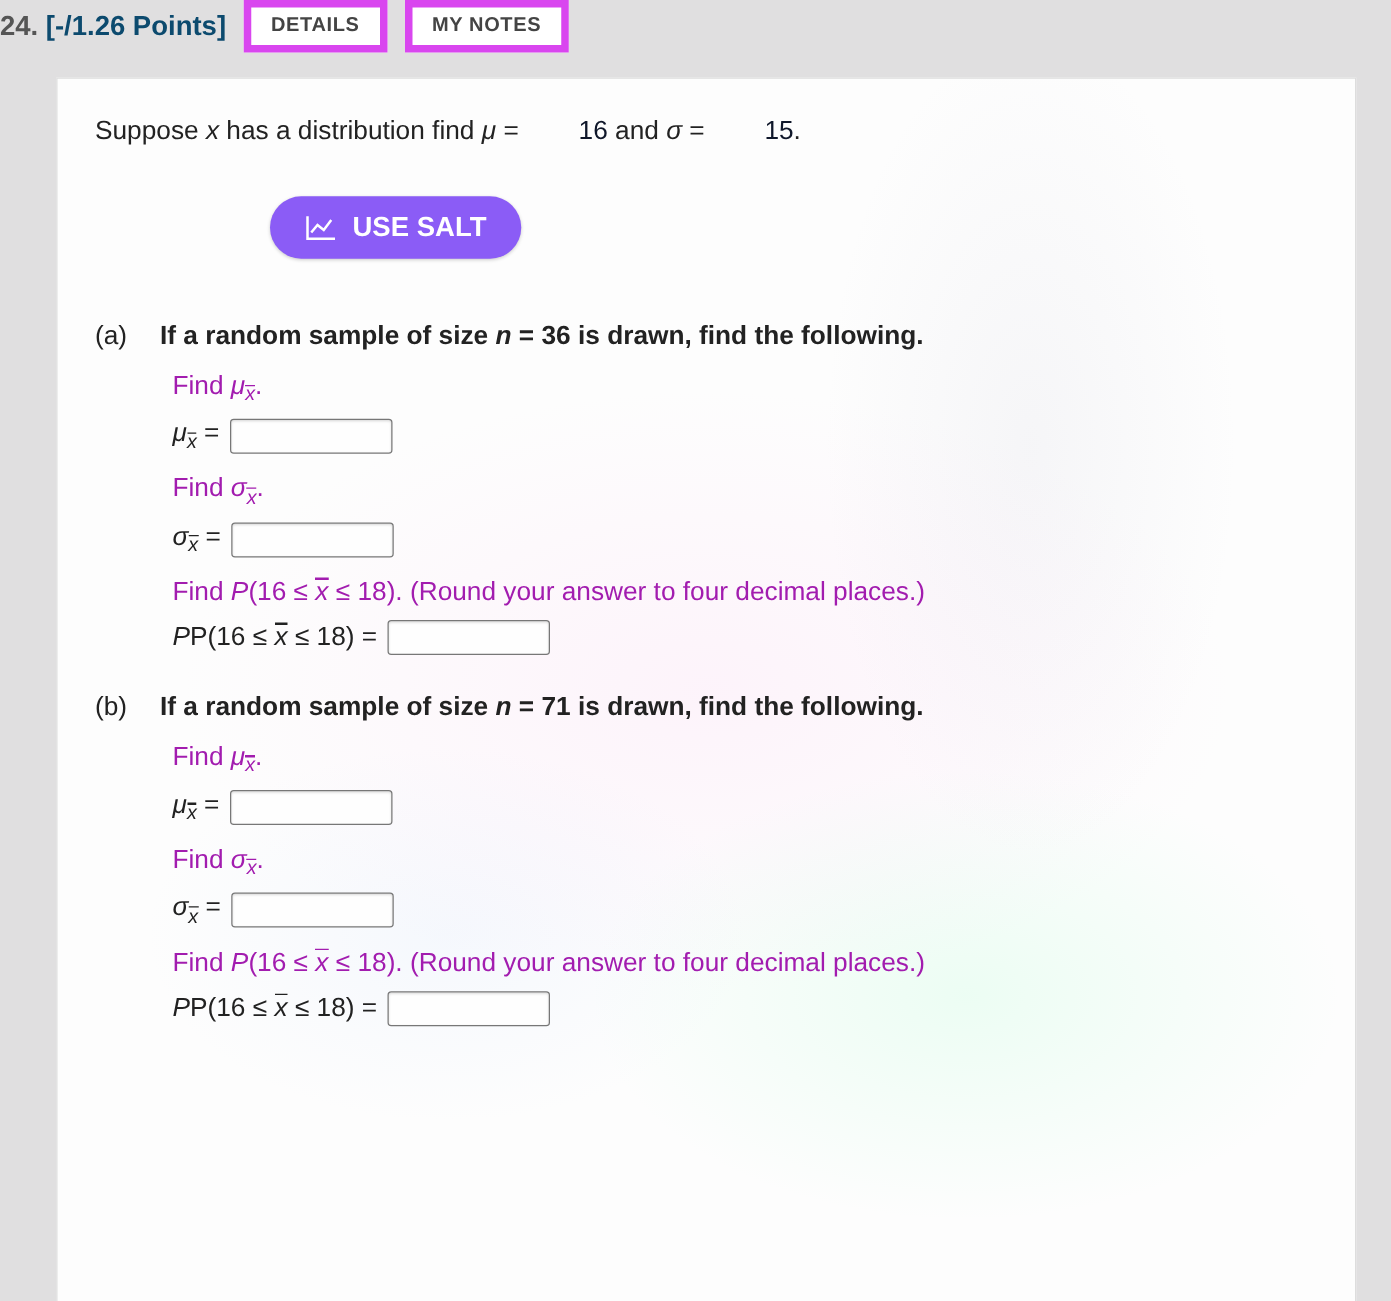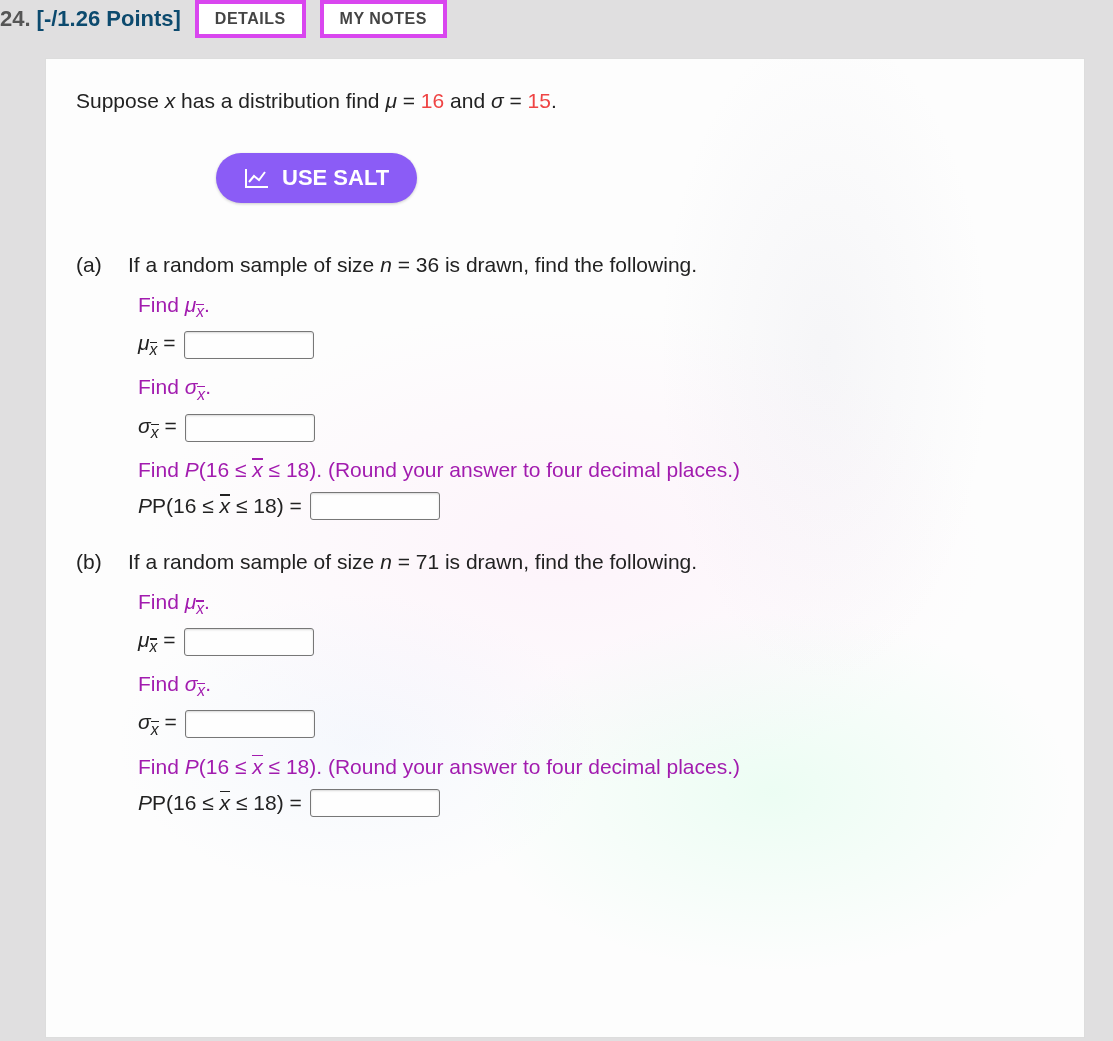--- a/index.html
+++ b/index.html
@@ -20,21 +20,21 @@
     font-size: 22px;
     font-weight: bold;
   }
   .qpoints {
     color: #0c4a6e;
     font-size: 22px;
     font-weight: bold;
     margin-left: -8px;
   }
   .top-btn {
-    border: 4px solid #d946ef;
+    border: 6px solid #d946ef;
     background: #fff;
     color: #444;
     font-weight: bold;
     font-size: 16px;
     padding: 6px 16px;
     letter-spacing: 0.5px;
     cursor: pointer;
   }
   .card {
     background: #fdfdfd;
@@ -56,40 +56,40 @@
       radial-gradient(ellipse 400px 250px at 30% 70%, rgba(200,220,255,0.15), transparent 60%),
       radial-gradient(ellipse 300px 600px at 75% 30%, rgba(180,180,200,0.1), transparent 55%);
     pointer-events: none;
   }
   .card-inner { position: relative; }
   .prompt {
     font-size: 21px;
     color: #222;
     margin-bottom: 40px;
   }
-  .prompt .val { color: #ef4444; }
+  .prompt .val { color: #0f172a; margin-left: 42px; }
   .salt-wrap { margin: 0 0 50px 140px; }
   .salt-btn {
     display: inline-flex;
     align-items: center;
     gap: 12px;
     background: #8b5cf6;
     color: #fff;
     border: none;
     border-radius: 44px;
     padding: 12px 28px;
     font-size: 22px;
     font-weight: bold;
     cursor: pointer;
     box-shadow: 0 1px 3px rgba(0,0,0,0.2);
   }
   .salt-icon svg { display: block; }
   .part-row { display: flex; align-items: baseline; gap: 18px; margin-bottom: 16px; }
   .part-label { font-size: 21px; color: #222; min-width: 34px; }
-  .part-text { font-size: 21px; color: #222; }
+  .part-text { font-size: 21px; color: #222; font-weight: bold; }
   .it { font-style: italic; }
   .sub-block { margin-left: 62px; margin-bottom: 10px; }
   .find-line { font-size: 21px; color: #a21caf; margin: 14px 0 10px 0; }
   .eq-line { font-size: 21px; color: #222; display: flex; align-items: center; gap: 8px; margin-bottom: 16px; text-align: right; }
   .input-box {
     display: inline-block;
     border: 1px solid #777;
     background: #fefefe;
     width: 130px;
     height: 28px;

